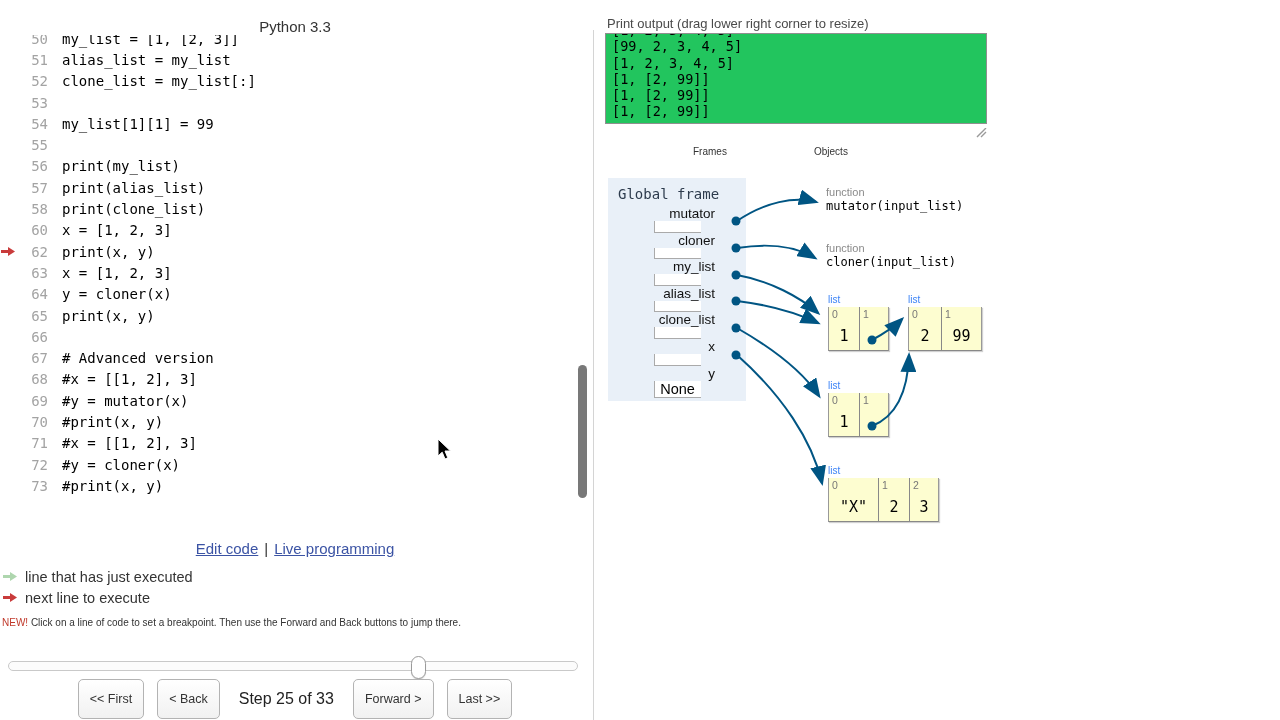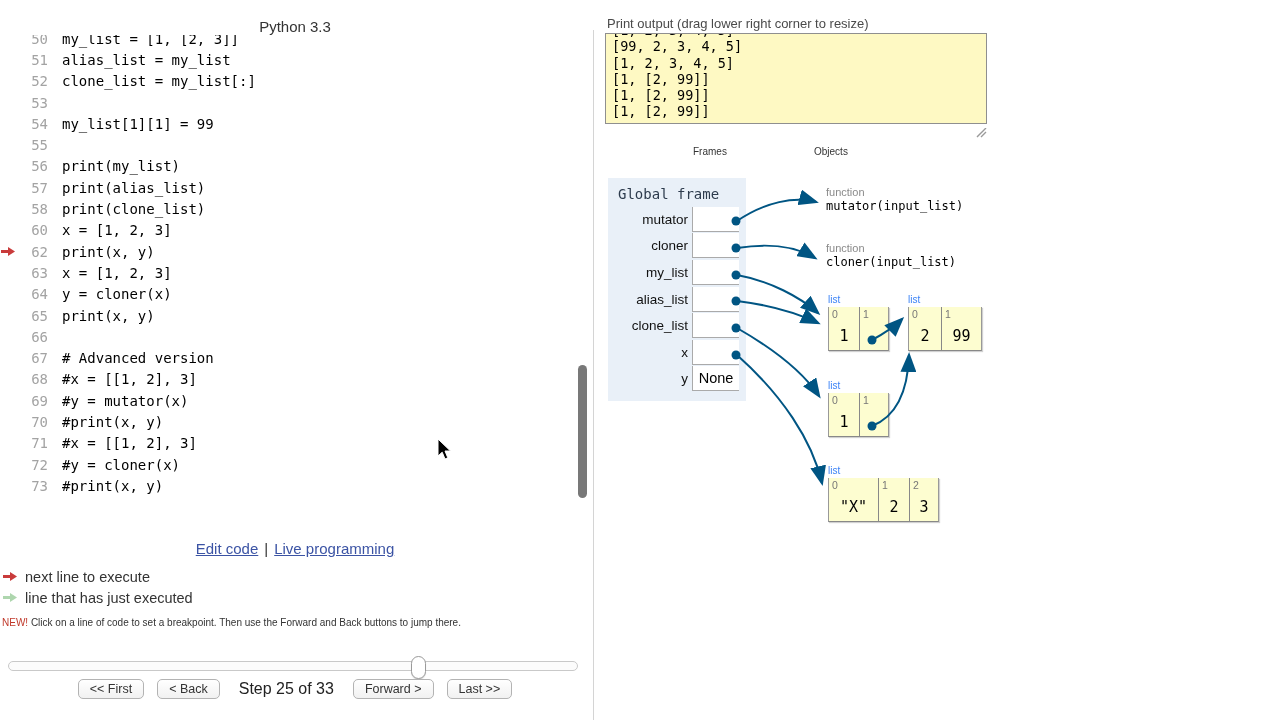--- a/index.html
+++ b/index.html
@@ -37,40 +37,40 @@
   .slider-track { position:absolute; left:8px; top:661px; width:570px; height:10px;
                   border:1px solid #c9c9c9; border-radius:6px; background:#fcfcfc; }
   .slider-thumb { position:absolute; left:411px; top:656px; width:15px; height:23px;
                   background:#fff; border:1px solid #9a9a9a; border-radius:8px;
                   box-shadow:0 1px 1px rgba(0,0,0,.15); }
 
   .controls { position:absolute; left:0; top:679px; width:590px; display:flex;
               align-items:center; justify-content:center; gap:13px; }
   .ctl-btn { font-family:"Liberation Sans", sans-serif; font-size:12.5px; color:#333;
              background:linear-gradient(#ffffff,#f1f1f1); border:1px solid #b3b3b3;
-             border-radius:5px; padding:2px 11px; cursor:pointer; }
+             border-radius:5px; padding:12px 11px; cursor:pointer; }
   .step-label { font-size:16px; color:#222; margin:0 6px; }
 
   
   .print-label { position:absolute; left:607px; top:16px; font-size:13px; color:#4a4a4a; }
   .print-box { position:absolute; left:605px; top:33px; width:382px; height:91px;
-               border:1px solid #8f8f8f; background:#fef9c3; overflow:hidden; }
+               border:1px solid #8f8f8f; background:#22c55e; overflow:hidden; }
   #print-lines { margin:1px 0 0 6px; margin-top:-12px; font-family:"DejaVu Sans Mono", monospace;
                  font-size:13.5px; line-height:16.3px; color:#000; white-space:pre; }
   .resize-grip { position:absolute; left:976px; top:124px; }
 
   .viz-heading { position:absolute; font-size:10px; color:#333; }
   #frames-heading { left:693px; top:146px; }
   #objects-heading { left:814px; top:146px; }
 
   .global-frame { position:absolute; left:608px; top:178px; width:138px; height:223px;
                   background:#e9f0f8; }
   .gf-title { padding:8px 0 4px 10px; font-family:"DejaVu Sans Mono", monospace;
               font-size:14px; color:#2d3b4d; }
-  .frame-row { display:flex; align-items:center; height:26.6px; }
+  .frame-row { display:flex; align-items:center; height:26.6px;flex-direction:column; }
   .frame-var-name { width:84px; text-align:right; font-size:13.5px; color:#111; padding-right:4px; }
   .frame-var-cell { width:47px; height:25px; background:#fff; border-left:1px solid #aaa;
                     border-bottom:1px solid #aaa; display:flex; align-items:center;
                     justify-content:center; font-size:14.5px; color:#000; }
 
   .heap-func { position:absolute; left:826px; }
   #func-0 { top:186px; } #func-1 { top:242px; }
   .heap-type-label { font-size:11px; color:#8a8a8a; }
   .func-sig { font-family:"DejaVu Sans Mono", monospace; font-size:12px; color:#000; margin-top:1px; }
 
@@ -131,31 +131,31 @@
   <div class="code-scrollbar"></div>
   <div class="v-divider"></div>
 
   <div class="links-row">
     <a>Edit code</a><span class="sep">|</span><a>Live programming</a>
   </div>
 
   <div id="legend">
       <div class="legend-row">
         <span><svg width="16" height="11">
+            <path d="M1 5.5 h8" stroke="#aed6ae" stroke-width="3"></path>
+            <path d="M8 1 L15 5.5 L8 10 z" fill="#aed6ae"></path>
+          </svg></span>
+        <span class="txt">line that has just executed</span>
+      </div>
+      <div class="legend-row">
+        <span><svg width="16" height="11">
             <path d="M1 5.5 h8" stroke="#c93b3b" stroke-width="3"></path>
             <path d="M8 1 L15 5.5 L8 10 z" fill="#c93b3b"></path>
           </svg></span>
         <span class="txt">next line to execute</span>
-      </div>
-      <div class="legend-row">
-        <span><svg width="16" height="11">
-            <path d="M1 5.5 h8" stroke="#aed6ae" stroke-width="3"></path>
-            <path d="M8 1 L15 5.5 L8 10 z" fill="#aed6ae"></path>
-          </svg></span>
-        <span class="txt">line that has just executed</span>
       </div>
     </div>
 
   <div class="bp-note"><span class="new">NEW!</span><span> Click on a line of code to set a breakpoint. Then use the Forward and Back buttons to jump there.</span></div>
 
   <div class="slider-track"></div>
   <div class="slider-thumb"></div>
 
   <div class="controls">
     <button class="ctl-btn">&lt;&lt; First</button>

